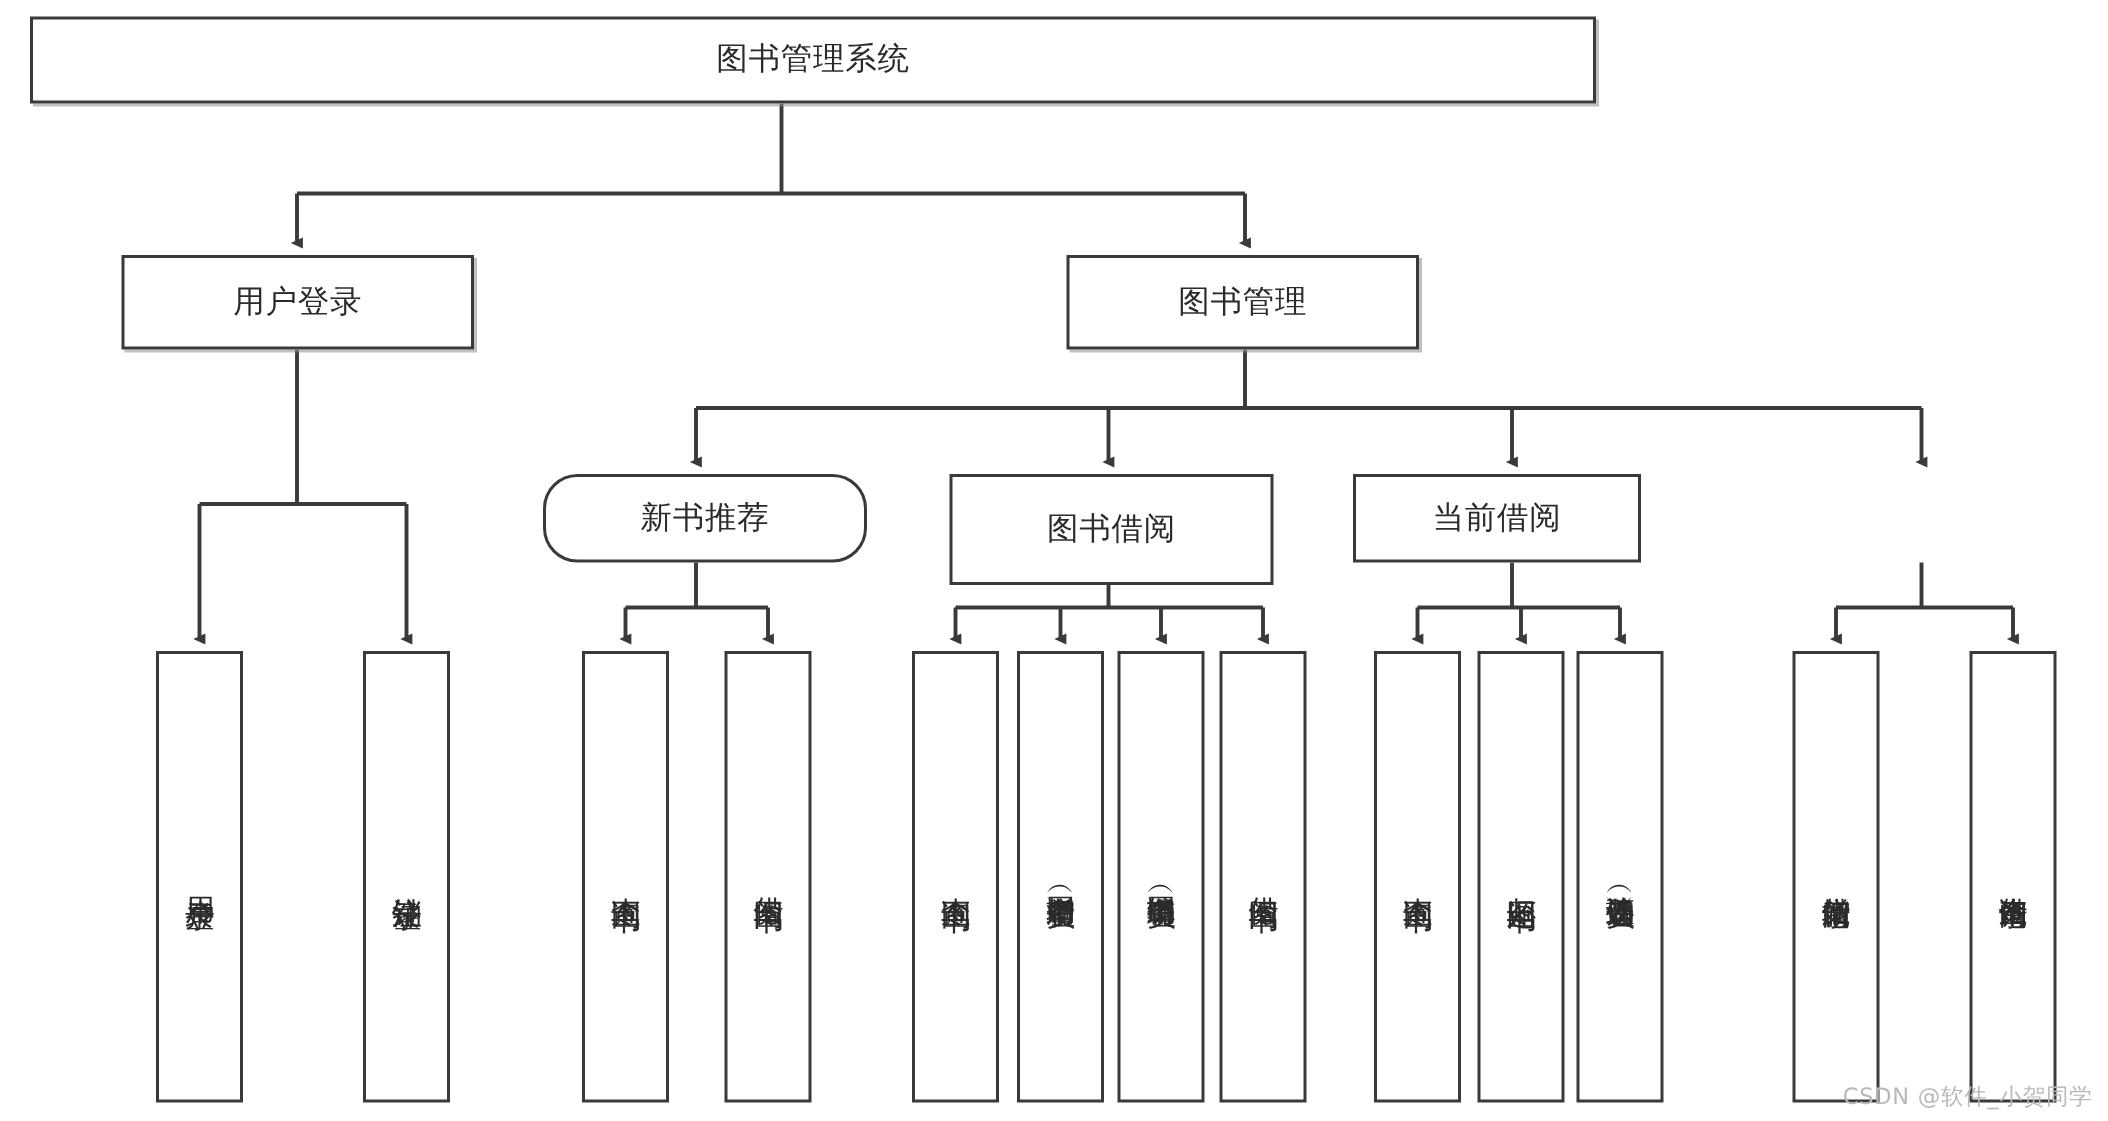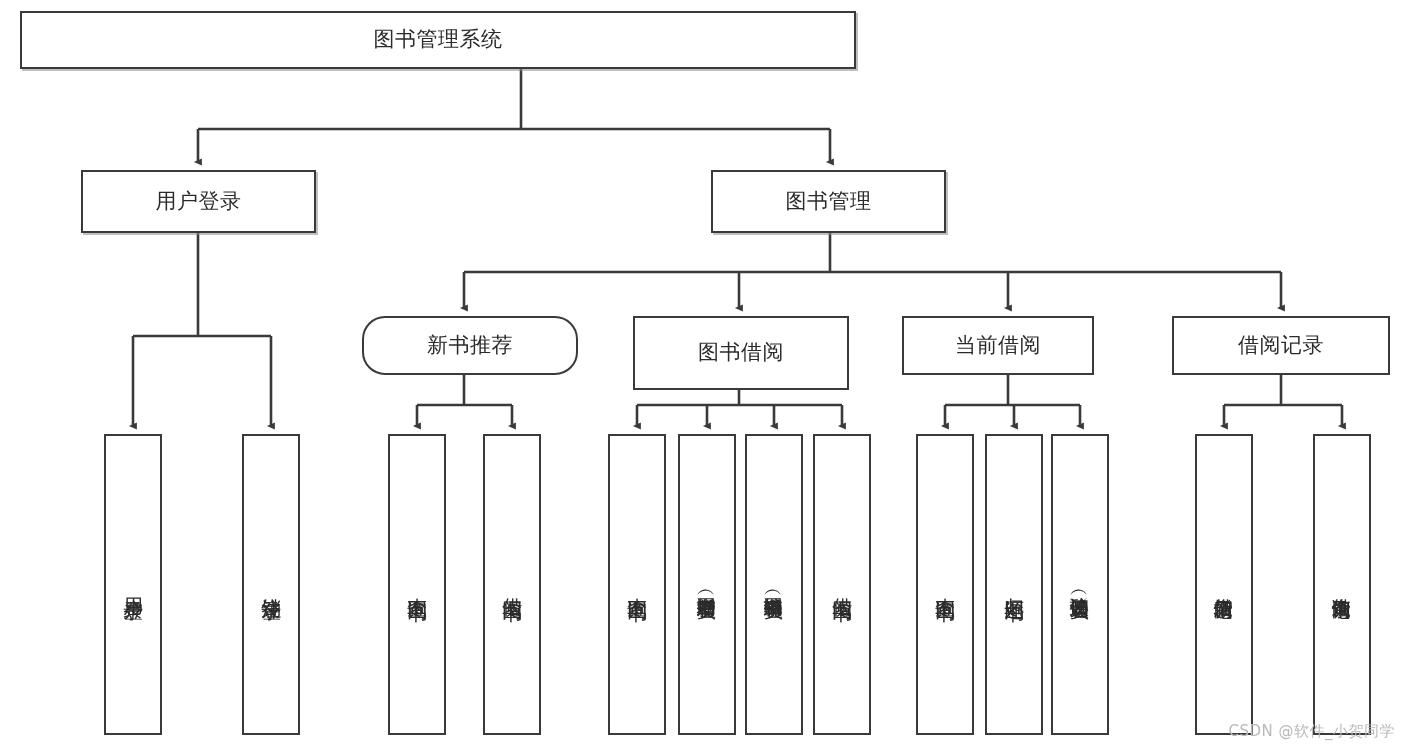--- a/index.html
+++ b/index.html
@@ -123,43 +123,40 @@
       <path d="M1014,405 L1014,426" marker-end="url(#arrowhead)"></path>
       <path d="M1080,405 L1080,426" marker-end="url(#arrowhead)"></path>
 
       <path d="M1281,375 L1281,405"></path>
       <path d="M1224,405 L1342,405"></path>
       <path d="M1224,405 L1224,426" marker-end="url(#arrowhead)"></path>
       <path d="M1342,405 L1342,426" marker-end="url(#arrowhead)"></path>
     </g>
   </svg>
 
-  <div class="node-box shadowed" style="left:20px; top:11px; width:836px; height:58px;">
+  <div class="node-box shadowed" style="left:20px; top:11px; width:1044px; height:58px;">
     <span class="node-label-h">图书管理系统</span>
   </div>
 
   <div class="node-box shadowed" style="left:81px; top:170px; width:235px; height:63px;">
     <span class="node-label-h">用户登录</span>
   </div>
   <div class="node-box shadowed" style="left:711px; top:170px; width:235px; height:63px;align-items:center;">
     <span class="node-label-h">图书管理</span>
   </div>
 
   <div class="node-box" style="left:362px; top:316px; width:216px; height:59px;border-radius:23px;">
     <span class="node-label-h">新书推荐</span>
   </div>
   <div class="node-box" style="left:633px; top:316px; width:216px; height:74px;">
     <span class="node-label-h">图书借阅</span>
   </div>
   <div class="node-box" style="left:902px; top:316px; width:192px; height:59px;">
     <span class="node-label-h">当前借阅</span>
   </div>
-  <div class="node-box" style="left:1172px; top:316px; width:218px; height:59px;">
-    <span class="node-label-h">借阅记录</span>
-  </div>
 
   <div class="node-box leaf" style="left:104px; top:434px; width:58px; height:301px;">
     <span class="node-label-v">用户登录</span>
   </div>
   <div class="node-box leaf" style="left:242px; top:434px; width:58px; height:301px;">
     <span class="node-label-v">注销登录</span>
   </div>
 
   <div class="node-box leaf" style="left:388px; top:434px; width:58px; height:301px;">
     <span class="node-label-v">查询图书</span>

